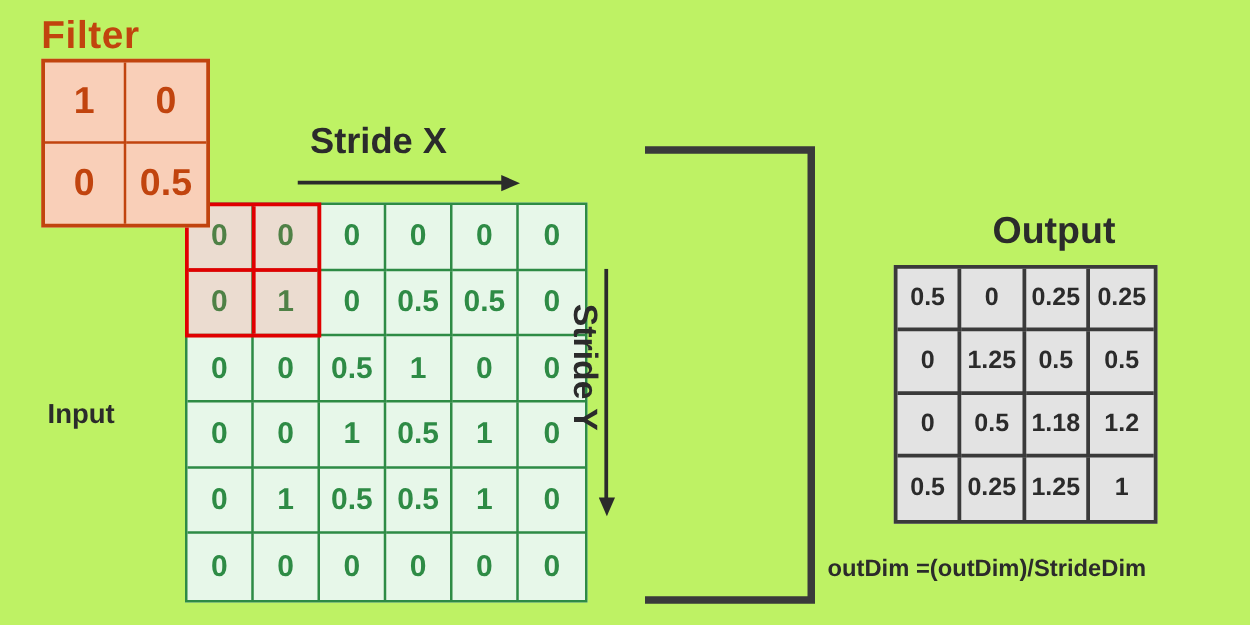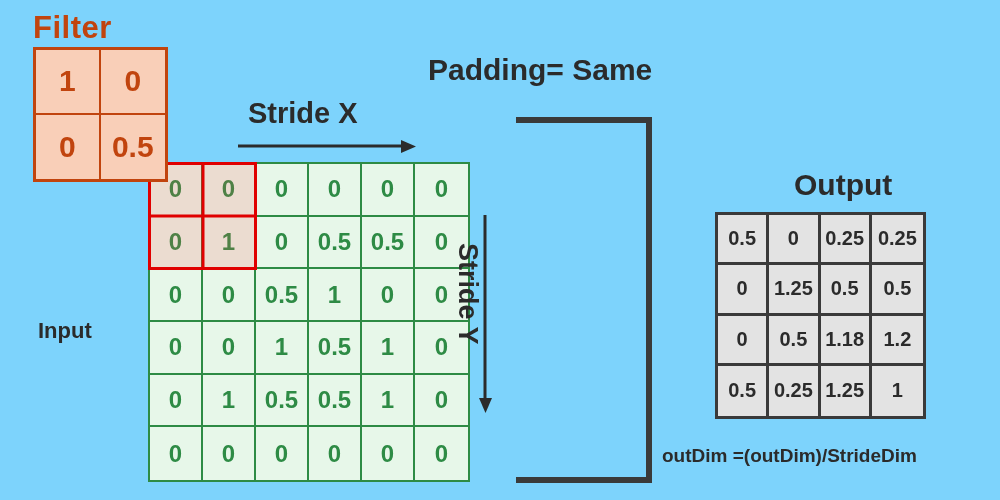--- a/index.html
+++ b/index.html
@@ -2,21 +2,21 @@
 <html><head>
 <meta charset="utf-8">
 <style>
   * { box-sizing: border-box; margin: 0; padding: 0; }
   html, body {
     width: 1000px; height: 500px;
     background: #ffffff;
     font-family: "Liberation Sans", sans-serif;
     overflow: hidden;
   }
-  #stage { position: relative; width: 1000px; height: 500px; background:#7dd3fc;padding-left:24px; }
+  #stage { position: relative; width: 1000px; height: 500px; background:#bef264;padding-left:24px; }
 
   
   #filter-title {
     position: absolute; left: 33px; top: 10px;
     font-size: 31px; font-weight: bold; letter-spacing: .5px;
     color: #c1440e; white-space: nowrap;
   }
   #filter-grid {
     position: absolute; left: 33px; top: 47px;
     width: 135px; height: 135px;
@@ -128,21 +128,20 @@
       <div class="cell c1 r2">0</div>
       <div class="cell c2 r2">0.5</div>
     </div>
 
   <div id="stride-x-label">Stride X</div>
   <svg id="stride-x-arrow" width="180" height="16">
     <line x1="0" y1="6" x2="165" y2="6" stroke="#2b2b2b" stroke-width="3"></line>
     <polygon points="163,0 178,6.5 163,13" fill="#2b2b2b"></polygon>
   </svg>
 
-  <div id="padding-label">Padding= Same</div>
 
   <div id="input-label">Input</div>
   <div id="input-grid">
       <div class="cell c1 r1">0</div>
       <div class="cell c2 r1">0</div>
       <div class="cell c3 r1">0</div>
       <div class="cell c4 r1">0</div>
       <div class="cell c5 r1">0</div>
       <div class="cell c6 r1">0</div>
       <div class="cell c1 r2">0</div>

